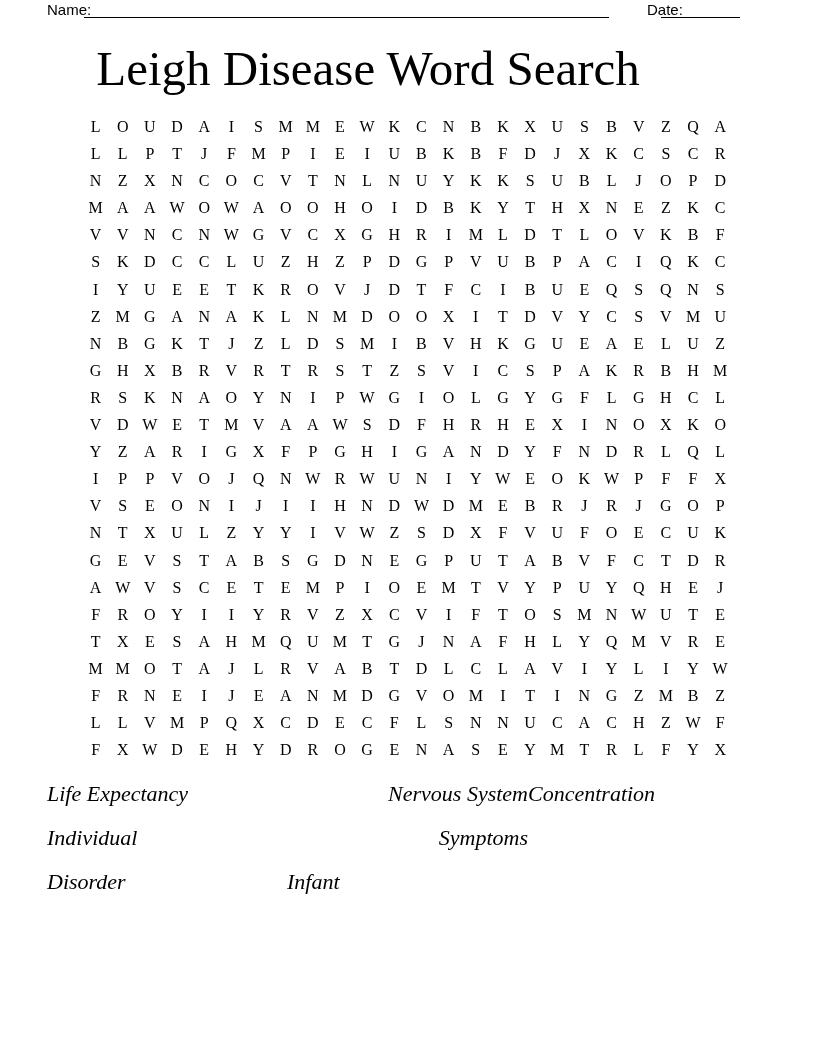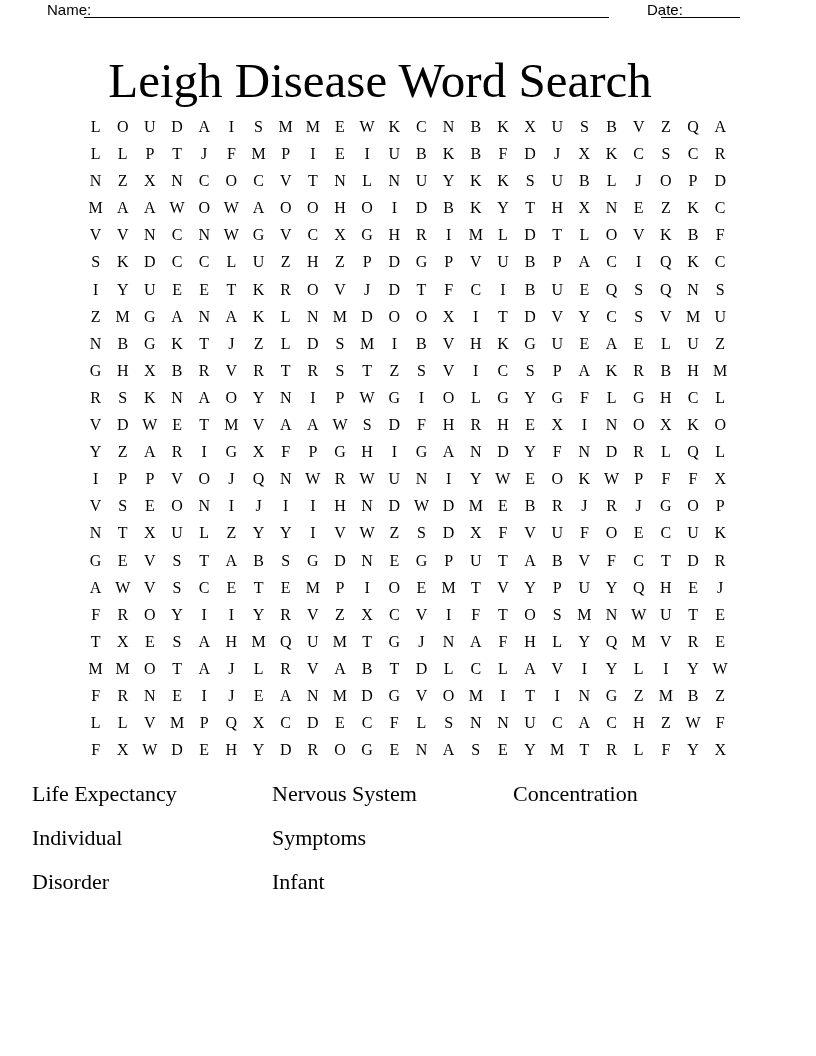--- a/index.html
+++ b/index.html
@@ -61,21 +61,21 @@
     position: absolute;
     top: 36px;
     left: 0px;
     width: 728px;
     text-align: center;
     font-family: "Liberation Serif", serif;
     font-size: 49px;
     font-weight: normal;
     line-height: 58px;
     letter-spacing: 0px;
-    margin: 16px;
+    margin: 4px;
   }
 
   
   .grid {
     position: absolute;
     top: 113px;
     left: 82px;
     width: 652px;
   }
   .grid-row {
@@ -89,36 +89,37 @@
     text-align: center;
     font-family: "Liberation Serif", serif;
     font-size: 16px;
     line-height: 27.1px;
   }
 
   
   .wordlist {
     position: absolute;
     top: 780px;
-    left: 32px;
+    left: 47px;
     width: 700px;
+    font-style: italic;
   }
   .word-row {
     display: flex;
     height: 44px;
     align-items: flex-start;
   }
   .word-cell {
     font-family: "Liberation Serif", serif;
     font-size: 22px;
     line-height: 28px;
     white-space: nowrap;
   }
   .word-cell.col0 { flex: 0 0 240px; }
-  .word-cell.col1 { flex: 0 0 241px; }
+  .word-cell.col1 { flex: 0 0 241px; text-align: right; }
   .word-cell.col2 { flex: 0 0 219px; }
 </style>
 </head>
 <body>
 
 <div class="header">
   <span class="hdr-name-label">Name:</span>
   <span class="hdr-name-rule"></span>
   <span class="hdr-date-label">Date:</span>
   <span class="hdr-date-rule"></span>

